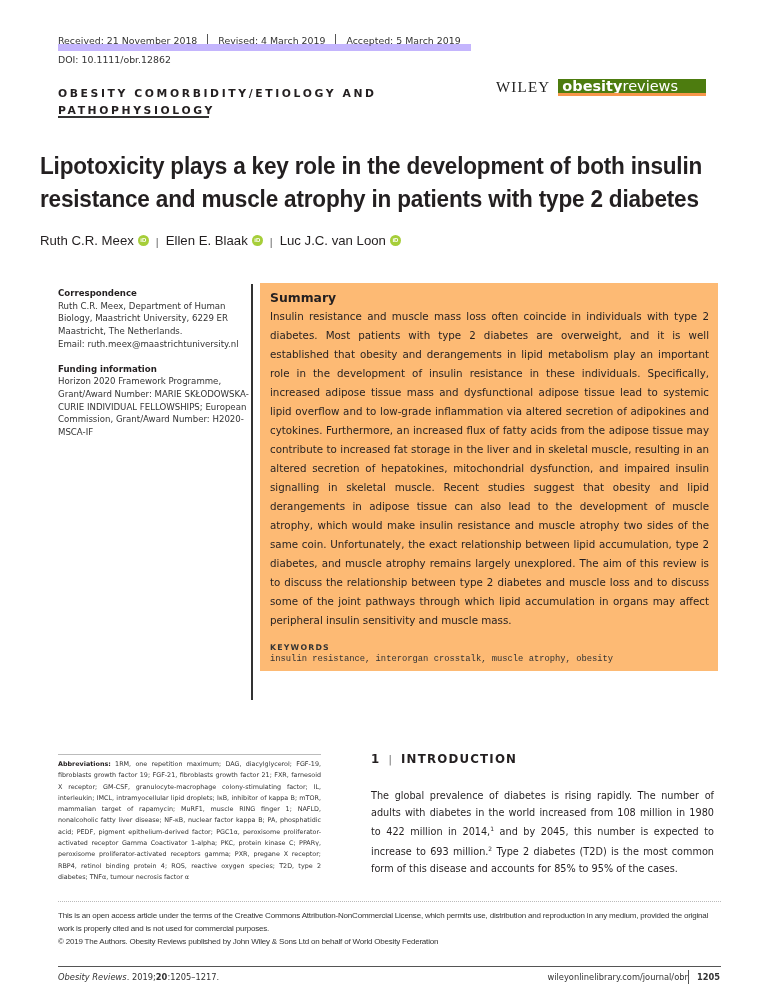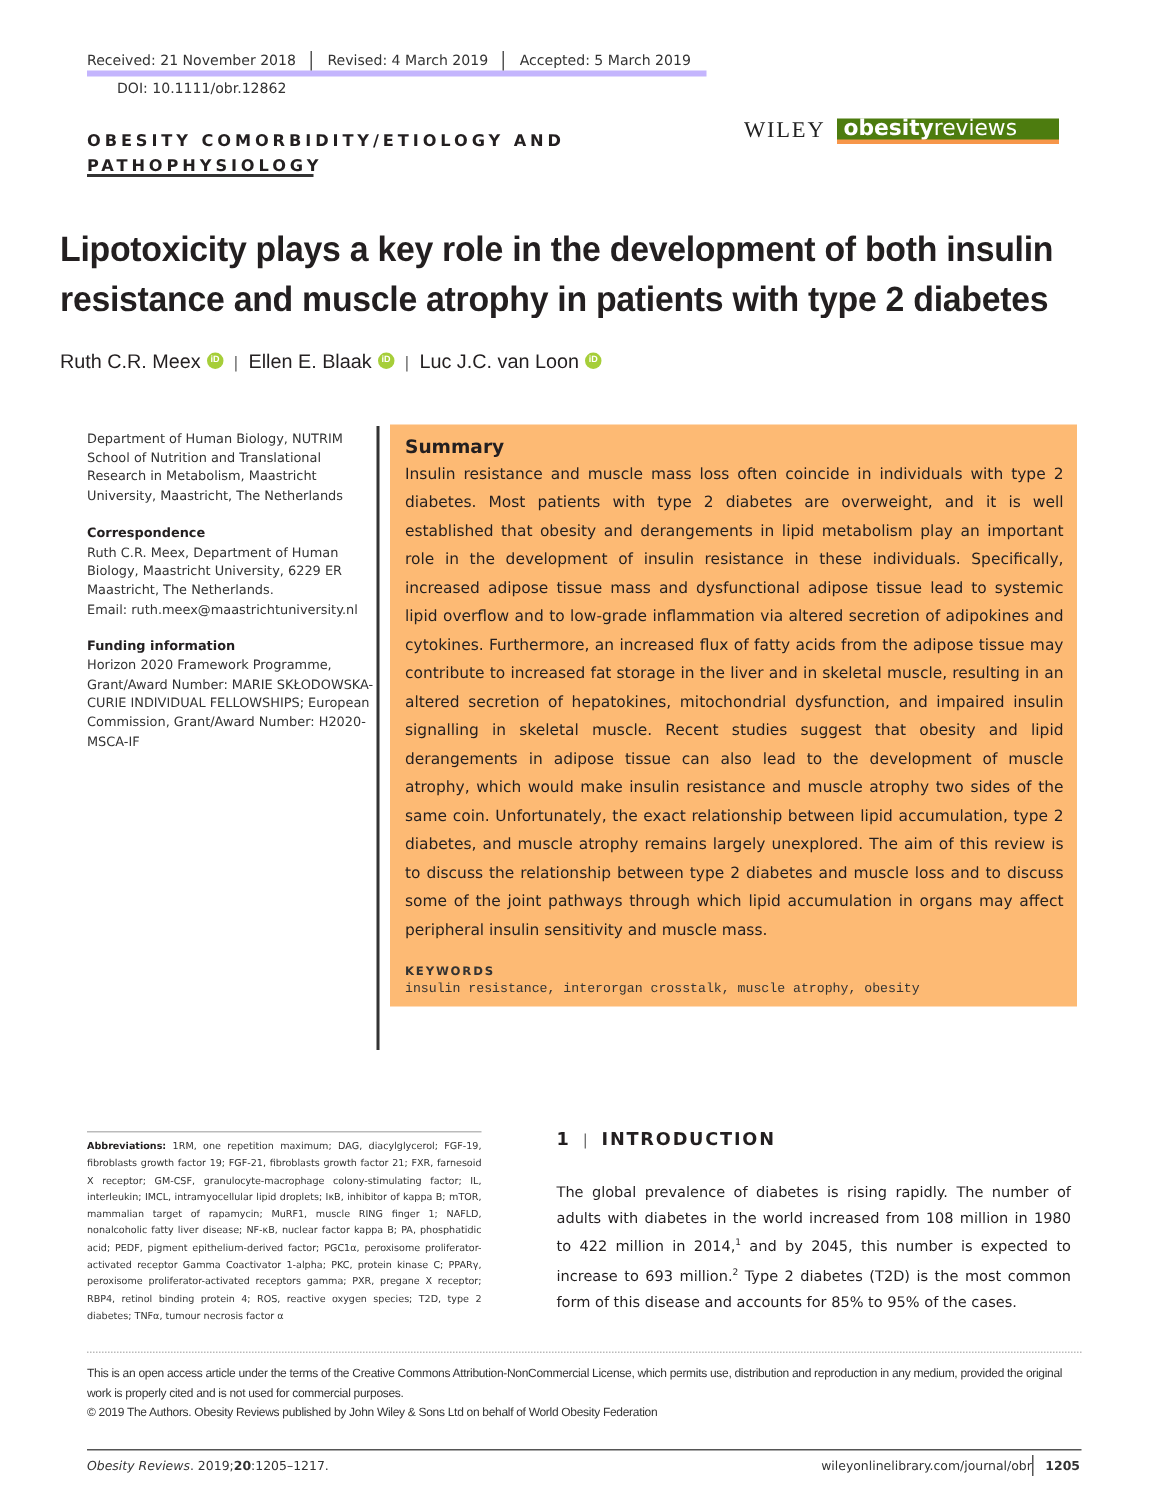--- a/index.html
+++ b/index.html
@@ -1,22 +1,22 @@
 <!DOCTYPE html>
 <html><head>
 <meta charset="utf-8">
 <style>
   * { box-sizing: border-box; margin: 0; padding: 0; }
   html, body { width: 768px; height: 994px; background: #ffffff; overflow: hidden; }
   body { font-family: "DejaVu Sans", sans-serif; color: #231f20; position: relative; }
 
-  .header-meta { position: absolute; left: 58px; top: 34px; height: 17px; display: flex; font-size: 9.4px; color: #333; border-bottom: 4px solid #c4b5fd; }
+  .header-meta { position: absolute; left: 58px; top: 34px; height: 17px; display: flex; font-size: 9.4px; color: #333; border-bottom: 7px solid #c4b5fd; }
   .header-meta span { padding: 0 10px; line-height: 14px; border-left: 1px solid #555; }
   .header-meta span:first-child { padding-left: 0; border-left: none; }
-  .doi { position: absolute; left: 58px; top: 54px; font-size: 9.4px; color: #333; margin-left: 20px; }
+  .doi { position: absolute; left: 58px; top: 54px; font-size: 9.4px; color: #333; }
 
   .category { position: absolute; left: 58px; top: 85px; width: 330px; font-size: 10.8px; font-weight: bold; letter-spacing: 2.6px; line-height: 17px; color: #231f20; }
   .category-underline { position: absolute; left: 58px; top: 116px; width: 151px; height: 2px; background: #333; }
 
   .brand { position: absolute; left: 496px; top: 79px; display: flex; align-items: center; }
   .wiley { font-family: "Liberation Serif", serif; font-size: 15px; letter-spacing: 1.2px; color: #222; margin-right: 8px; }
   .journal-badge { position: relative; width: 148px; height: 17px; background: #4d7c0f; padding-left: 4px; line-height: 15px; font-size: 14.5px; color: #fff; }
   .journal-badge b { font-weight: bold; }
   .journal-badge .stripe { position: absolute; left: 0; bottom: 0; width: 100%; height: 3px; background: #f7964a; }
 
@@ -90,21 +90,20 @@
     <span class="orcid">iD</span>
   </span>
   <span class="sep">|</span>
   <span class="author">
     <span>Luc J.C. van Loon</span>
     <span class="orcid">iD</span>
   </span>
 </div>
 
 <div class="aside">
-  <div class="block">Department of Human Biology, NUTRIM School of Nutrition and Translational Research in Metabolism, Maastricht University, Maastricht, The Netherlands</div>
   <div class="block">
     <div class="label">Correspondence</div>
     <div>Ruth C.R. Meex, Department of Human Biology, Maastricht University, 6229 ER Maastricht, The Netherlands.</div>
     <div>Email: ruth.meex@maastrichtuniversity.nl</div>
   </div>
   <div class="block">
     <div class="label">Funding information</div>
     <div>Horizon 2020 Framework Programme, Grant/Award Number: MARIE SKŁODOWSKA-CURIE INDIVIDUAL FELLOWSHIPS; European Commission, Grant/Award Number: H2020-MSCA-IF</div>
   </div>
 </div>

